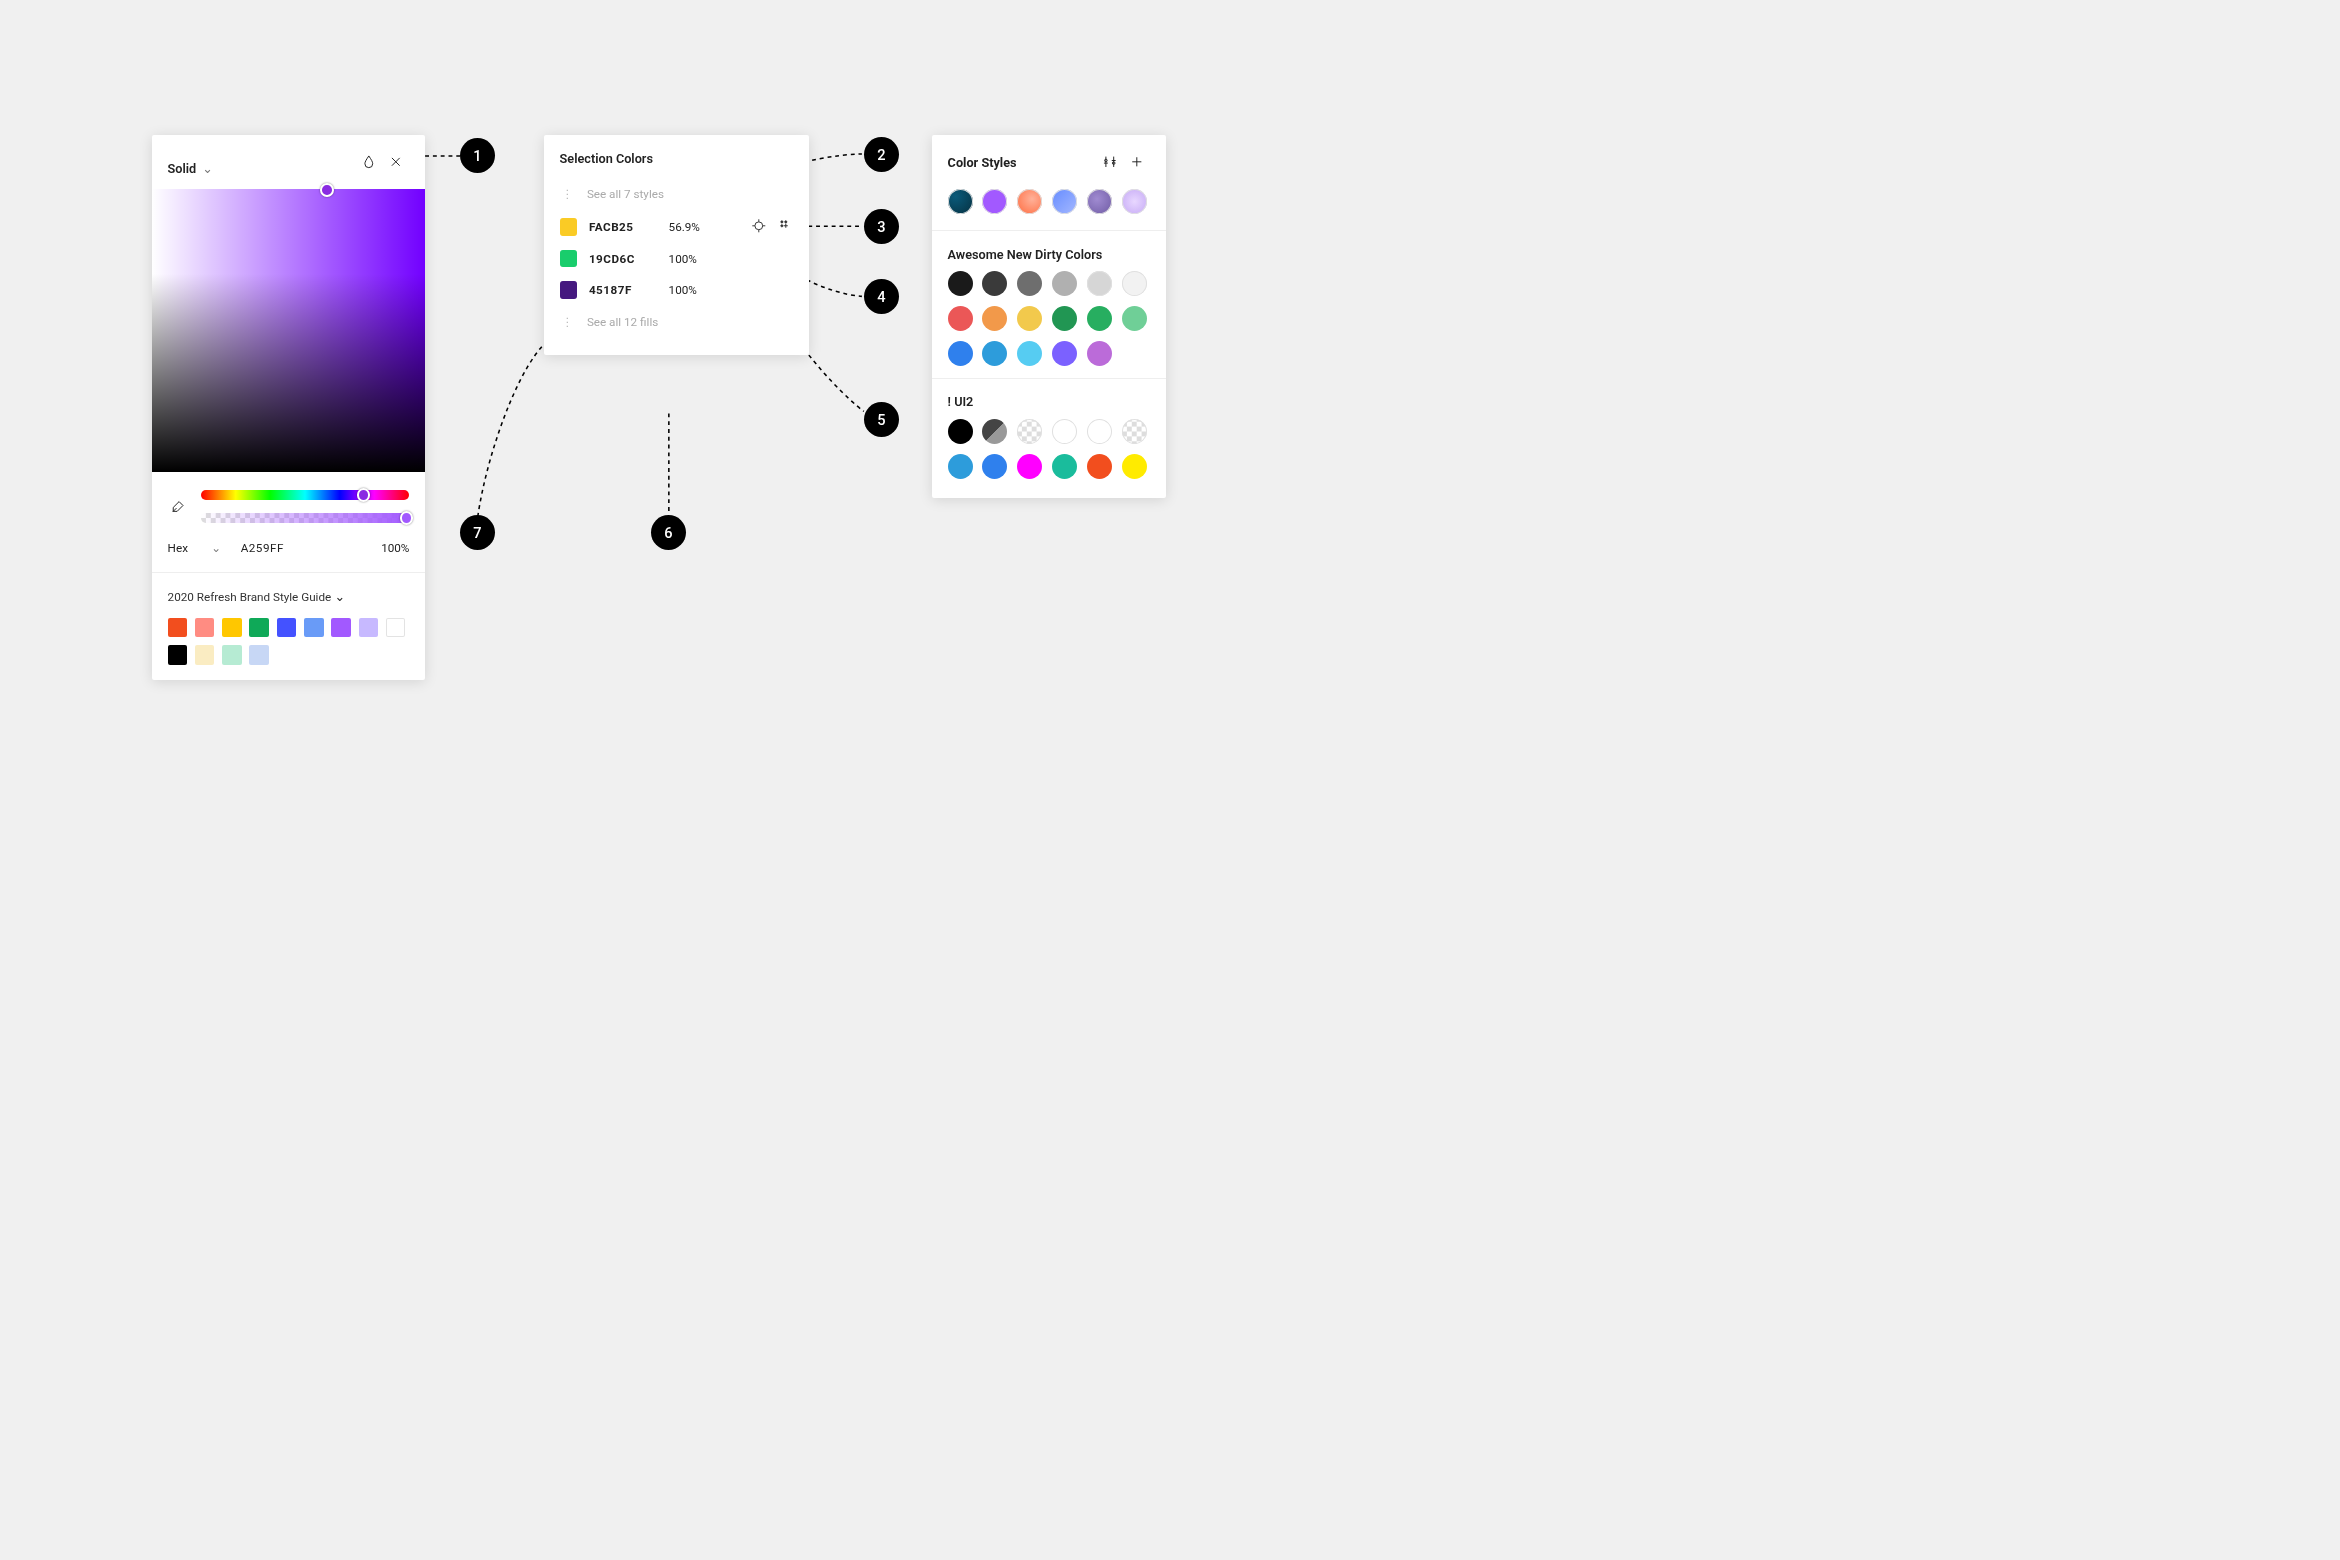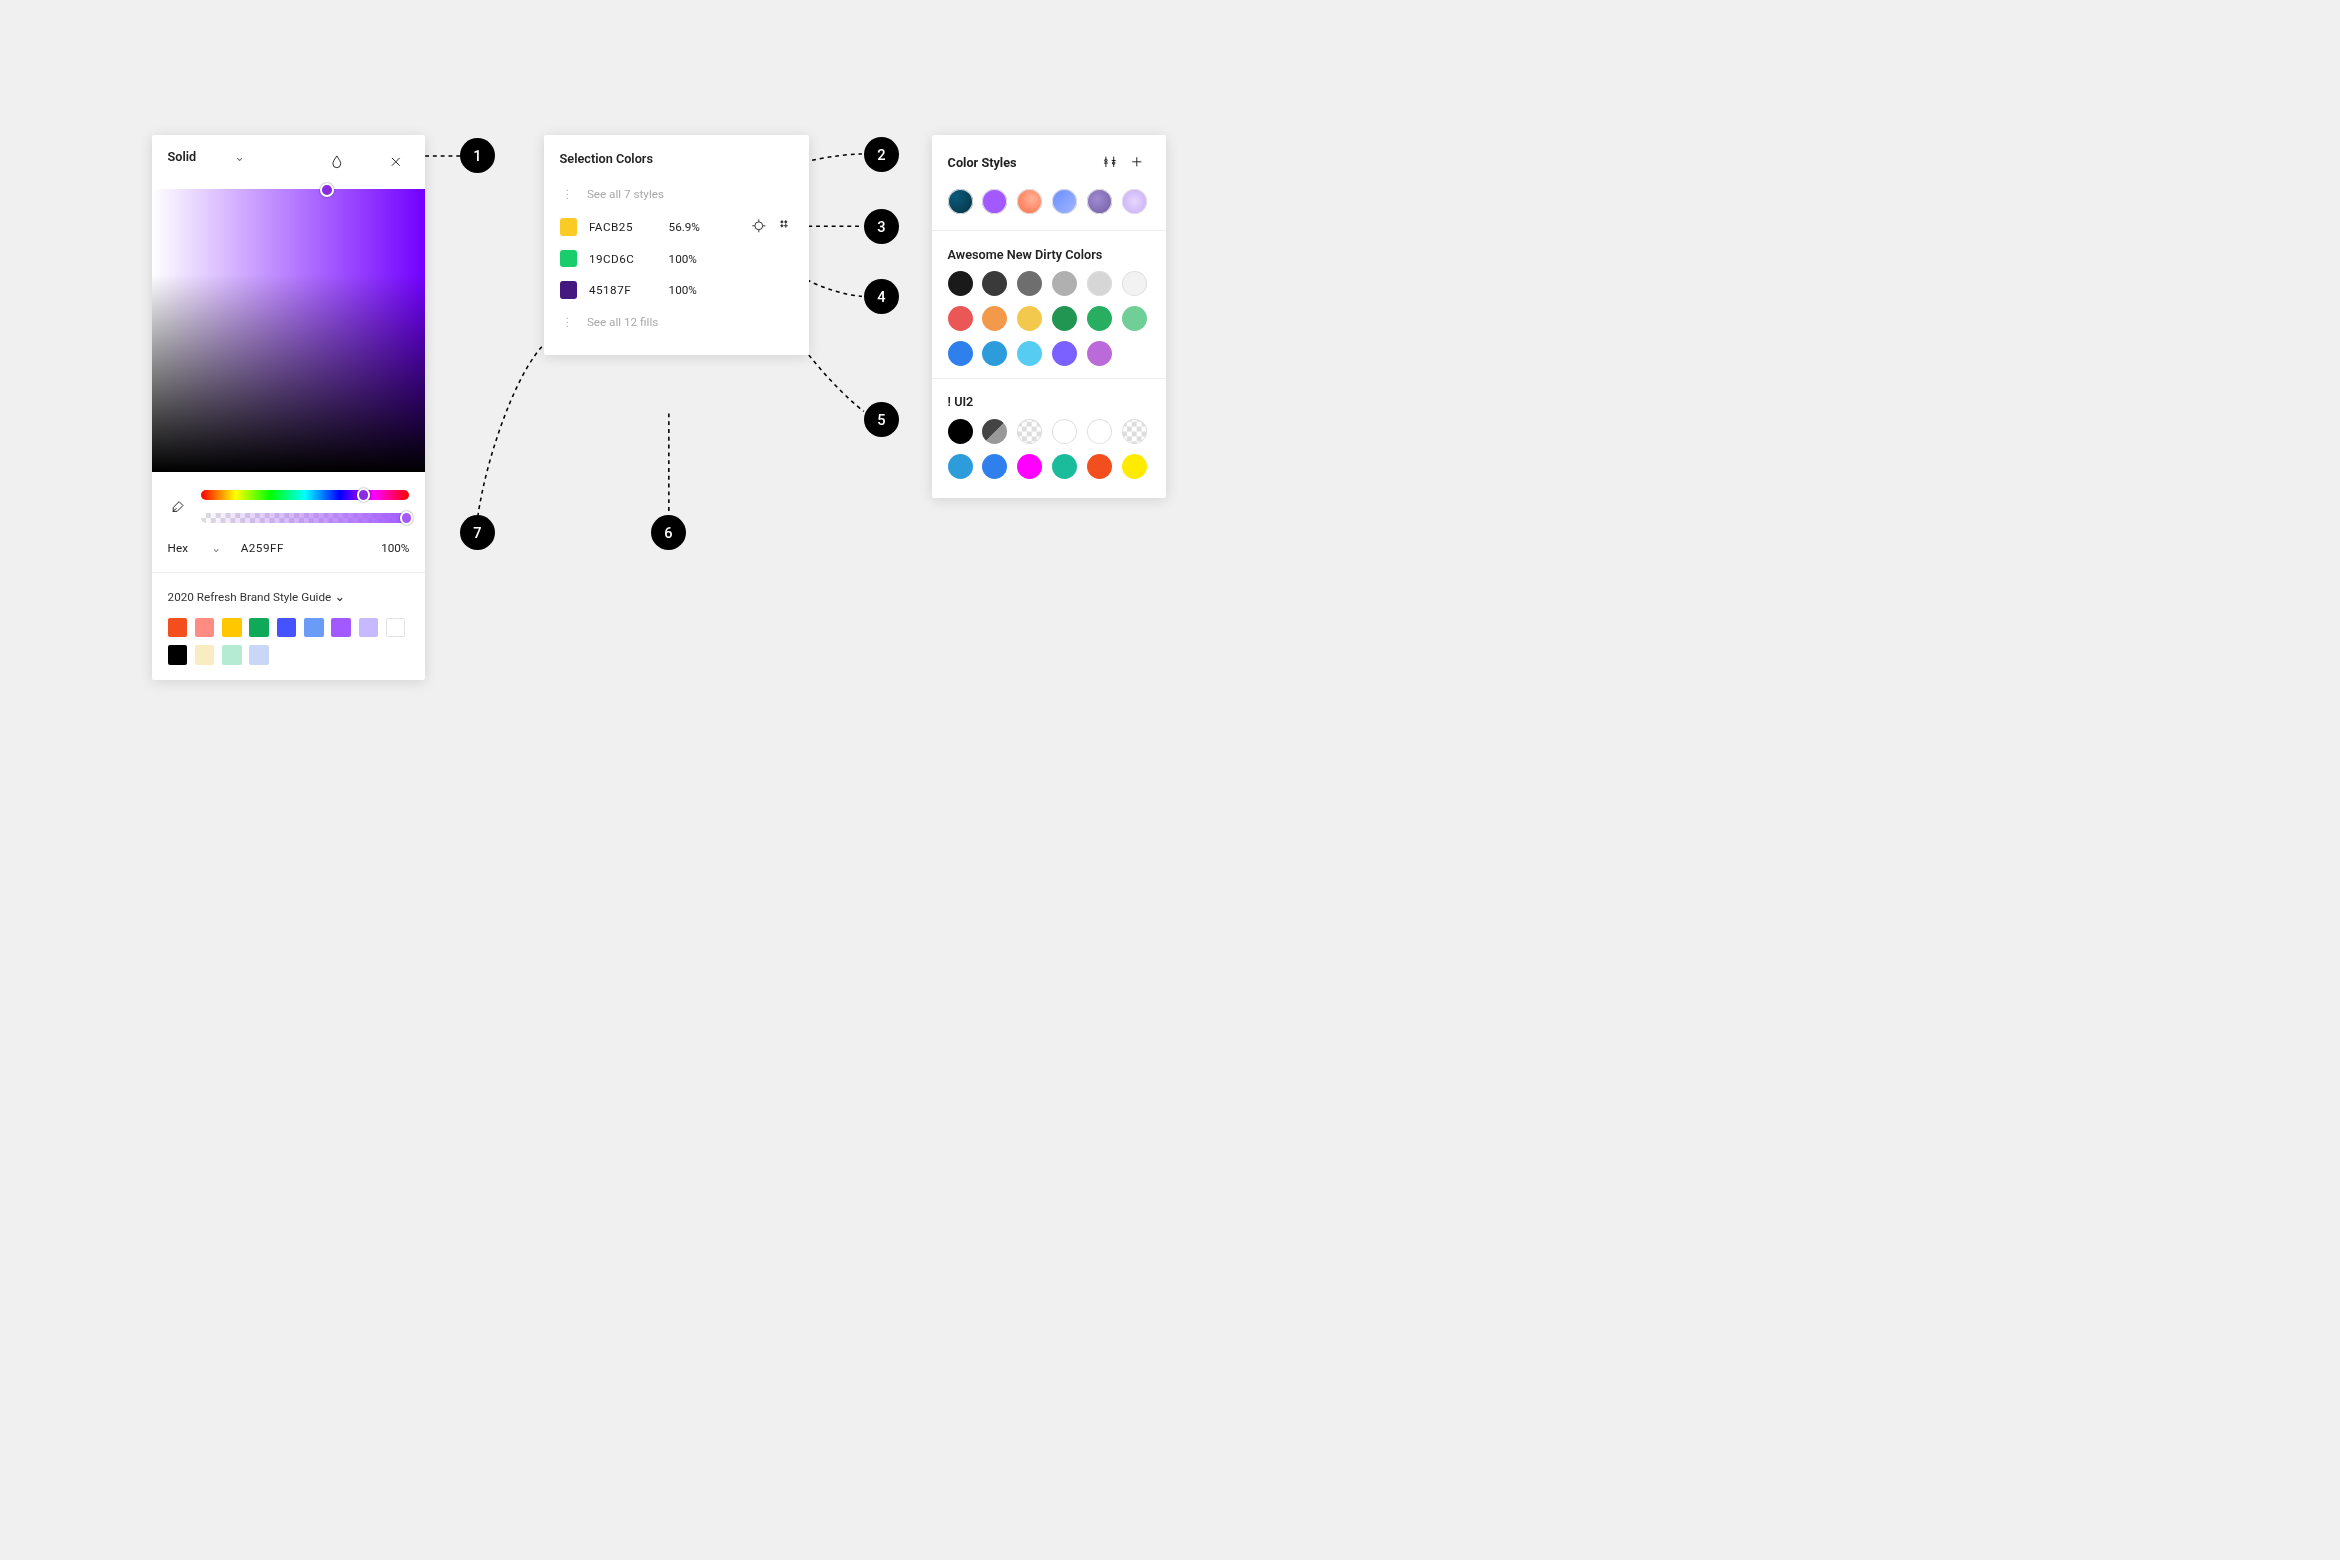--- a/index.html
+++ b/index.html
@@ -13,21 +13,21 @@
     color: #222;
   }
   .panel {
     position: absolute;
     background: #fff;
     border-radius: 2px;
     box-shadow: 0 2px 13.7px rgba(0,0,0,0.12);
   }
   
   .picker { left: 152px; top: 135px; width: 273px; }
-  .picker-head { display: flex; align-items: flex-start; padding: 13.7px 15.6px; gap: 32px; }
+  .picker-head { display: flex; align-items: flex-end; padding: 13.7px 15.6px; }
   .picker-head .mode { font-weight: 600; font-size: 12.7px; }
   .picker-head .chev { margin-left: 5.9px; color: #777; }
   .picker-head .spacer { flex: 1; }
   .icon-btn { width: 27px; height: 27px; display: flex; align-items: center; justify-content: center; color: #222; cursor: pointer; }
   .sat-area {
     height: 283px;
     position: relative;
     background:
       linear-gradient(to top, #000, rgba(0,0,0,0) 70%),
       linear-gradient(to right, #fff, rgba(255,255,255,0));
@@ -62,21 +62,21 @@
   
   .selection { left: 544px; top: 135px; width: 265px; padding: 15.6px 0; }
   .sel-head { font-weight: 600; padding: 0 15.6px 11.7px 15.6px; }
   .sel-row { display: flex; align-items: center; padding: 6.8px 15.6px; gap: 9.8px; font-size: 12.7px; }
   .dot { width: 17.6px; height: 17.6px; border-radius: 50%; }
   .sel-row .actions { margin-left: auto; display: flex; gap: 13.7px; color: #333; }
   .sel-more { display: flex; align-items: center; gap: 11.7px; padding: 9.8px 15.6px; color: #aaa; font-size: 11.7px; }
   .more-icon { width: 15.6px; text-align: center; color: #bbb; }
   .fill-row { display: flex; align-items: center; padding: 6.8px 15.6px; gap: 11.7px; font-size: 11.7px; }
   .fill-sw { width: 17.6px; height: 17.6px; border-radius: 2.9px; }
-  .fill-hex { width: 68px; letter-spacing: 0.5px; }
+  .fill-hex { width: 68px; letter-spacing: 0.5px; font-weight: bold; }
   .fill-pct { width: 49px; }
   .fill-row .actions { margin-left: auto; display: flex; gap: 11.7px; color: #333; }
 
   
   .styles { left: 932px; top: 135px; width: 234px; padding-bottom: 7.8px; }
   .styles-head { display: flex; align-items: center; padding: 13.7px 15.6px 9.8px 15.6px; }
   .styles-head .title { font-size: 12.7px; font-weight: bold; }
   .styles-head .spacer { flex: 1; }
   .style-row { display: flex; gap: 9.8px; padding: 3.9px 15.6px 15.6px 15.6px; }
   .style-circle { width: 25px; height: 25px; border-radius: 50%; }

